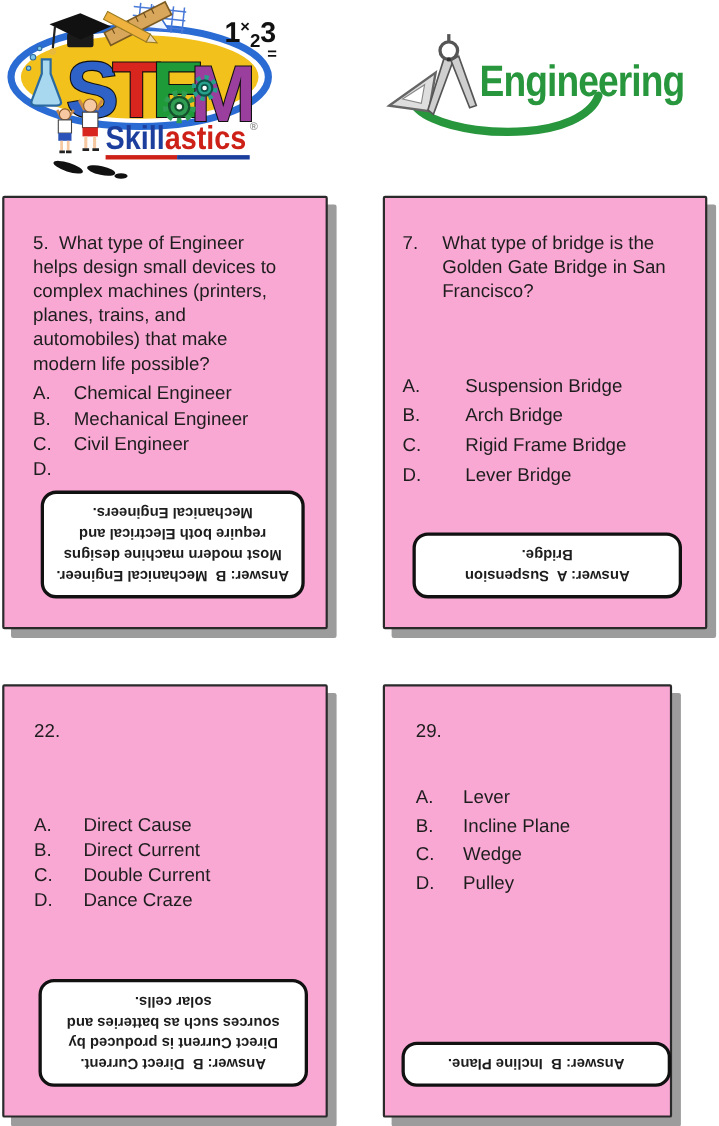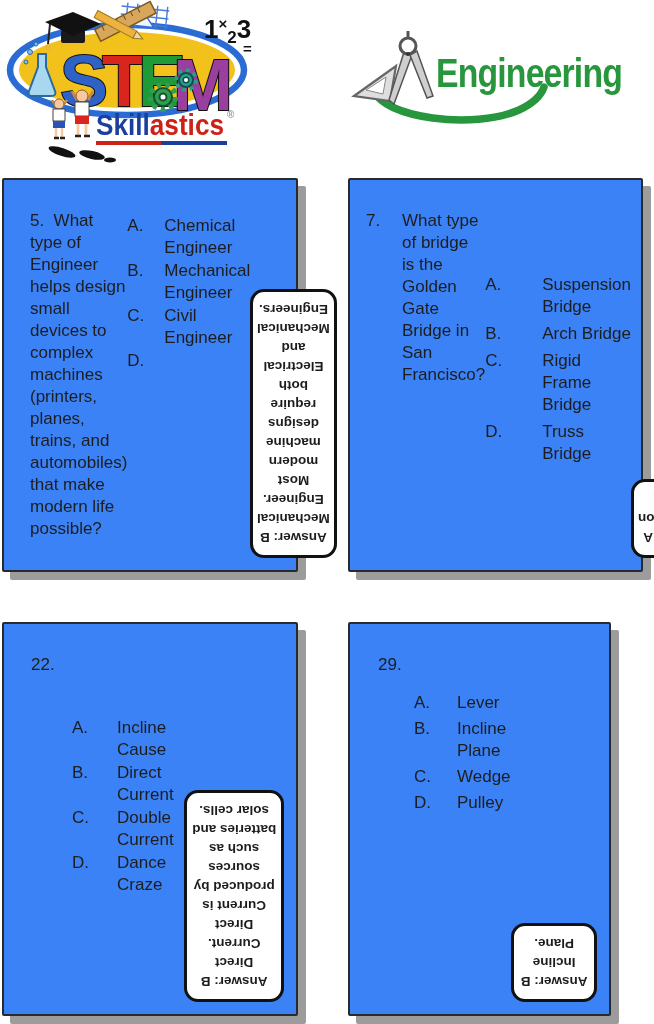--- a/index.html
+++ b/index.html
@@ -1,25 +1,25 @@
 <!DOCTYPE html>
 <html><head>
 <meta charset="utf-8">
 <style>
   html,body{margin:0;padding:0;background:#fff;}
   .page{position:relative;width:654px;height:1024px;background:#fff;overflow:hidden;
         font-family:"Liberation Sans",sans-serif;color:#1d1d1d;}
   .logo{position:absolute;overflow:visible;}
-  .card{position:absolute;width:296px;height:394px;background:#3b82f6;
+  .card{position:absolute;width:296px;height:394px;background:#f9a8d4;
         border:2px solid #2a2a2a;border-radius:2px;box-sizing:border-box;
-        box-shadow:8px 8px 0 #9c9c9c;display:flex;flex-direction:row;
-        font-size:17px;line-height:22px;padding:30px 12px 12px 26px;}
+        box-shadow:8px 8px 0 #9c9c9c;display:flex;flex-direction:column;
+        font-size:17px;line-height:22px;padding:30px 12px 26px 26px;}
   .c1{left:2px;top:178px;}
   .c2{left:348px;top:178px;width:295px;padding-left:16px;}
-  .c3{left:2px;top:622px;padding-left:27px;gap:10px;}
+  .c3{left:2px;top:622px;padding-left:27px;}
   .c4{left:348px;top:622px;width:263px;padding-left:28px;}
   .q-plain{white-space:pre-wrap;}
   .q-row{display:flex;}
   .q-num{flex:none;}
   .c2 .q-num{width:36px;} .c3 .q-num{width:31px;} .c4 .q-num{width:36px;}
   .q-text{white-space:pre-wrap;}
   .options{margin-top:5px;}
   .c2 .options{margin-top:64px;} .c3 .options{margin-top:63px;} .c4 .options{margin-top:38px;}
   .opt{display:flex;margin-bottom:1px;}
   .c2 .opt{margin-bottom:5px;} .c4 .opt{margin-bottom:4px;}
@@ -178,37 +178,37 @@
       <div class="opt">
         <span class="opt-letter">B.</span>
         <span class="opt-text">Arch Bridge</span>
       </div>
       <div class="opt">
         <span class="opt-letter">C.</span>
         <span class="opt-text">Rigid Frame Bridge</span>
       </div>
       <div class="opt">
         <span class="opt-letter">D.</span>
-        <span class="opt-text">Truss Bridge</span>
+        <span class="opt-text">Lever Bridge</span>
       </div>
     </div>
     <div class="answer-box">
       <div class="answer-text">Answer: A  Suspension
 Bridge.</div>
     </div>
   </div>
 
   <div class="card c3">
     <div class="q-row">
       <span class="q-num">22.</span>
     </div>
     <div class="options">
       <div class="opt">
         <span class="opt-letter">A.</span>
-        <span class="opt-text">Incline Cause</span>
+        <span class="opt-text">Direct Cause</span>
       </div>
       <div class="opt">
         <span class="opt-letter">B.</span>
         <span class="opt-text">Direct Current</span>
       </div>
       <div class="opt">
         <span class="opt-letter">C.</span>
         <span class="opt-text">Double Current</span>
       </div>
       <div class="opt">

